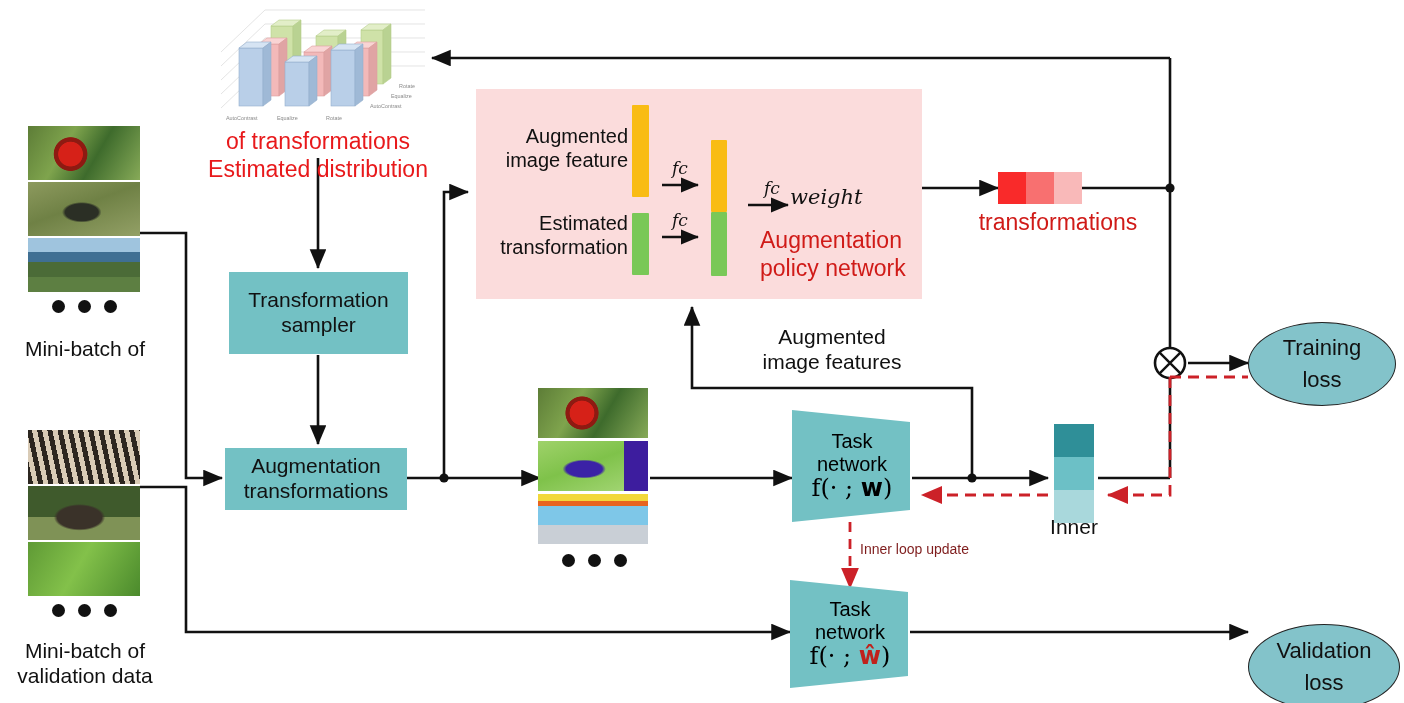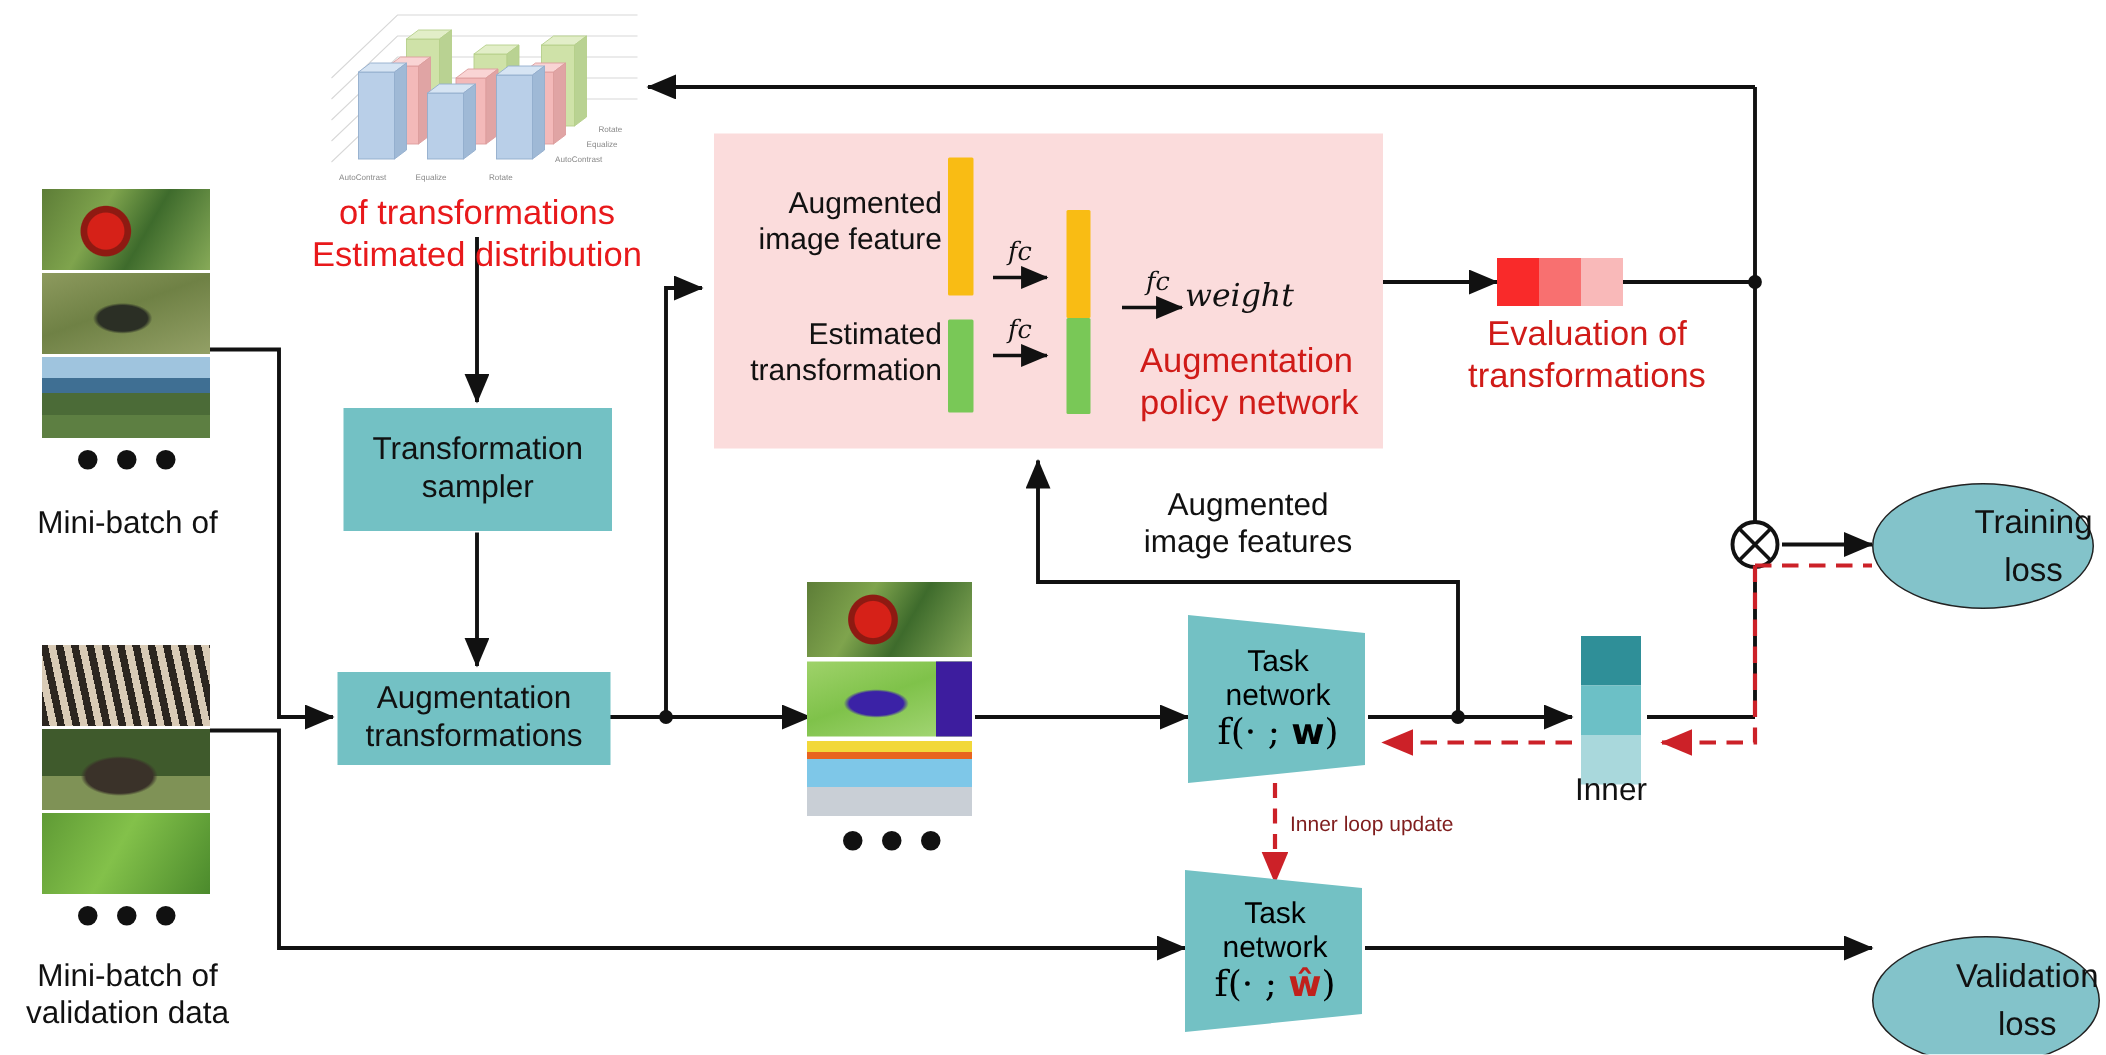--- a/index.html
+++ b/index.html
@@ -5,21 +5,21 @@
   html,body{margin:0;padding:0;background:#ffffff;}
   body{font-family:"Liberation Sans",sans-serif;}
   #stage{position:relative;width:1404px;height:703px;overflow:hidden;background:#fff;}
   #wires{position:absolute;left:0;top:0;width:1404px;height:703px;pointer-events:none;}
 
   .abs{position:absolute;box-sizing:border-box;}
 
   .tealbox{background:#73c1c4;color:#111;display:flex;align-items:center;justify-content:center;
            text-align:center;font-size:21px;line-height:1.18;}
   .ellipse{background:#83c3ca;border:1.6px solid #222;border-radius:50%;display:flex;
-           align-items:center;justify-content:flex-end;text-align:center;font-size:22px;line-height:1.45;color:#111;}
+           align-items:center;justify-content:center;text-align:center;font-size:22px;line-height:1.45;color:#111;}
   .plainlabel{color:#111;font-size:21px;line-height:1.2;text-align:center;}
   .redlabel{color:#e8191b;font-size:23px;line-height:1.2;text-align:center;font-weight:400;}
   .redlabel2{color:#d01b18;font-size:23px;line-height:1.22;text-align:left;}
   .smalllabel{color:#111;font-size:20px;line-height:1.2;}
   .innerloop{color:#7f1d1d;font-size:14px;line-height:1.2;white-space:nowrap;}
 
   .policybox{background:#fbdcdc;}
   .fc{font-family:"DejaVu Serif",serif;font-style:italic;font-size:17px;color:#111;}
   .weight{font-family:"DejaVu Serif",serif;font-style:italic;font-size:21px;color:#111;}
 
@@ -268,21 +268,20 @@
   </div>
 
   <div class="abs" style="left:998px;top:172px;">
     <div style="display:flex;">
       <div style="width:28px;height:32px;background:#f92a2a;"></div>
       <div style="width:28px;height:32px;background:#f87070;"></div>
       <div style="width:28px;height:32px;background:#f9b9b9;"></div>
     </div>
   </div>
   <div class="abs redlabel2" style="left:966px;top:208px;width:184px;text-align:center;">
-    <div>Evaluation of</div>
     <div>transformations</div>
   </div>
 
   <div class="abs" style="left:538px;top:388px;width:112px;">
     <div class="thumb" style="width:110px;height:50px;background:
          radial-gradient(circle at 40% 50%, #d62118 0 17%, #8e1a12 18% 23%, rgba(0,0,0,0) 24%),
          linear-gradient(120deg,#5d7d37 0%,#7fa44d 34%,#3e6b2c 60%,#87aa58 100%);"></div>
     <div class="thumb" style="width:110px;height:50px;margin-top:3px;background:
          linear-gradient(90deg, rgba(0,0,0,0) 0 78%, #3d1d9e 78% 100%),
          radial-gradient(ellipse at 42% 56%, #3b22a6 0 20%, rgba(0,0,0,0) 24%),

